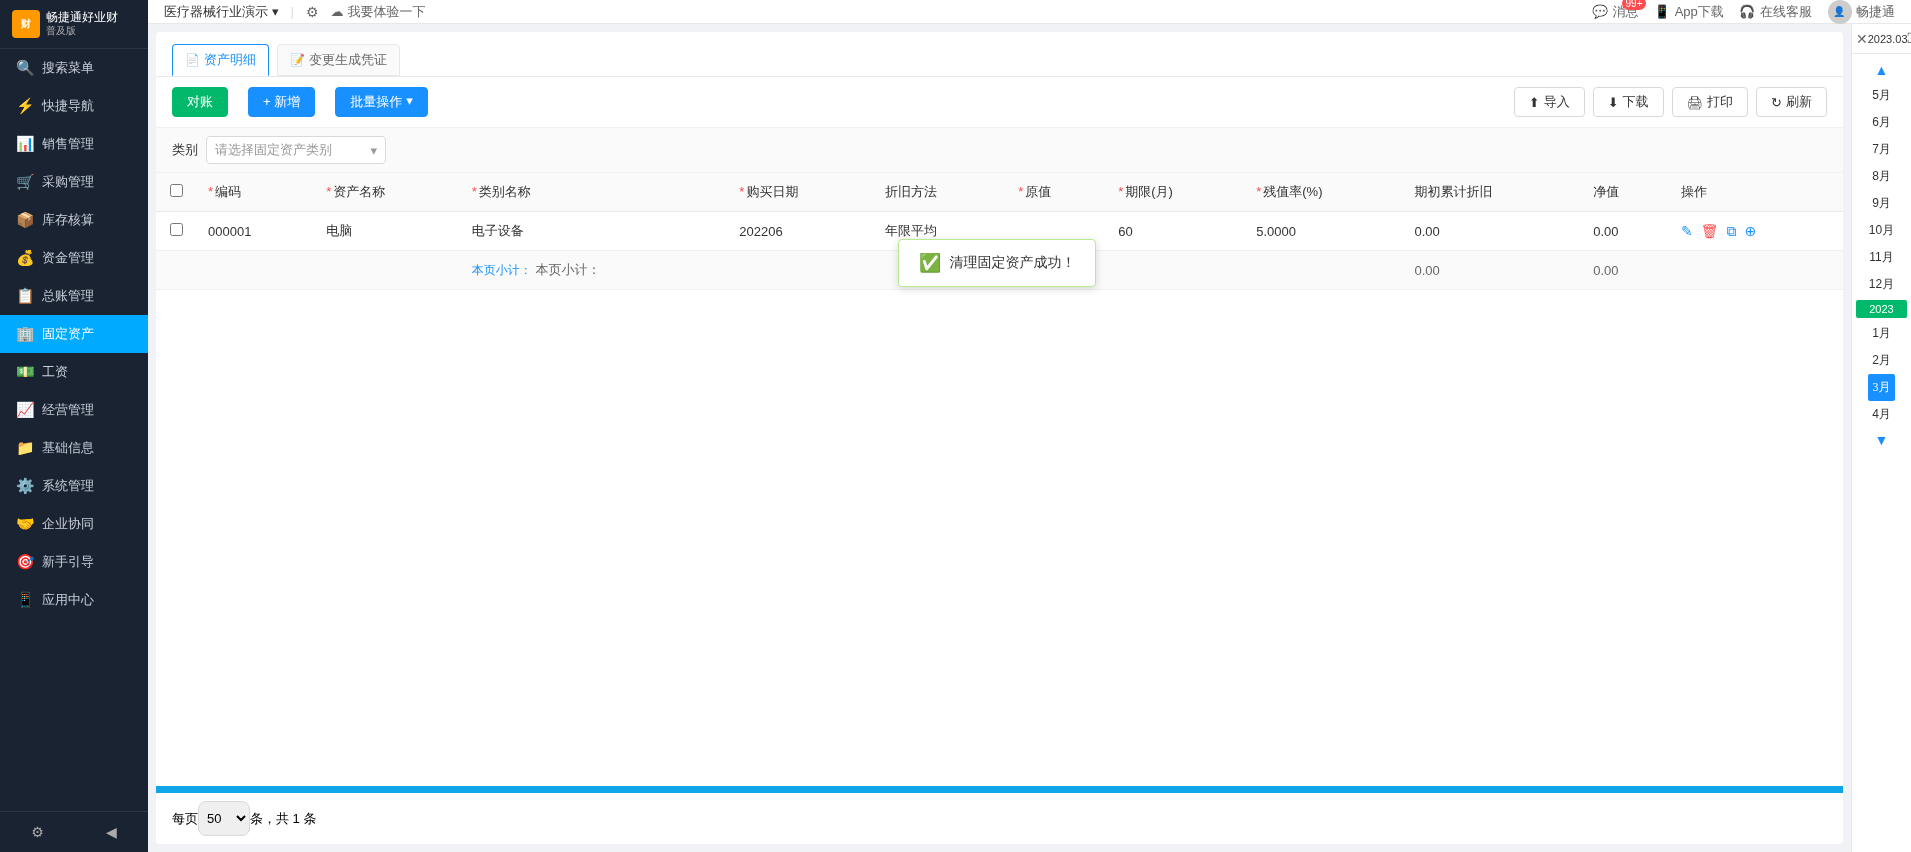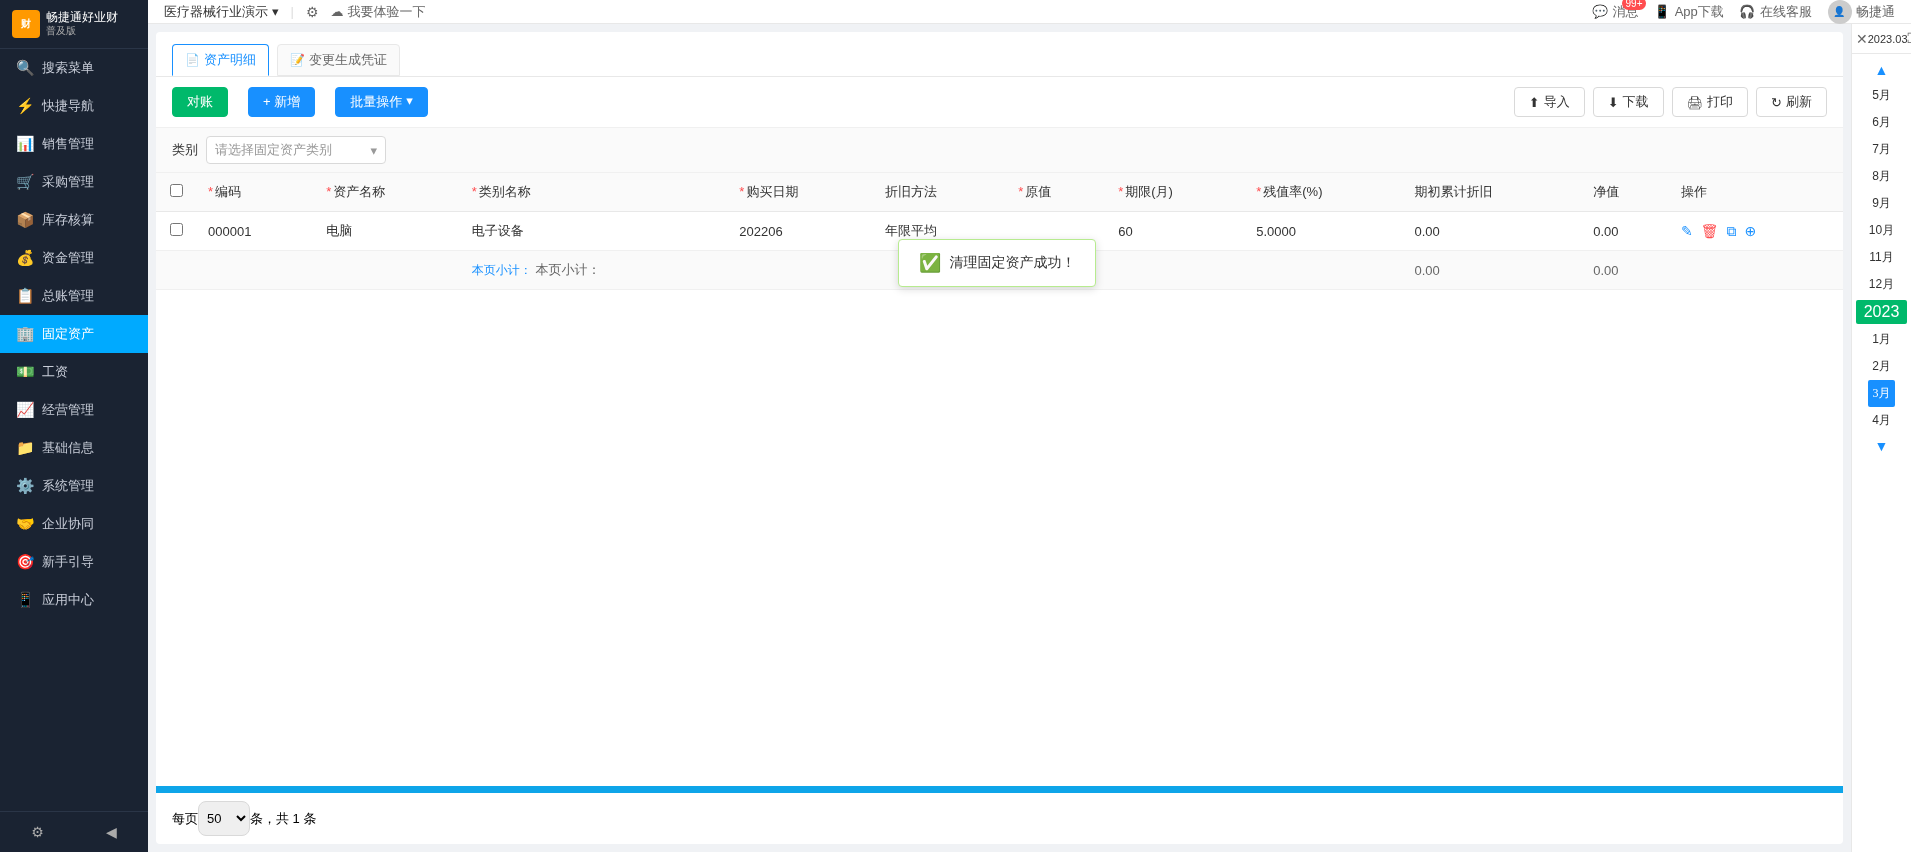--- a/index.html
+++ b/index.html
@@ -337,21 +337,21 @@
     .timeline-month.current {
       background: #1890ff;
       color: #fff;
       border-radius: 2px;
       margin: 0 16px;
       font-family: Liberation Serif, serif;
     }
     .timeline-year-label {
       background: #00b96b;
       color: #fff;
-      font-size: 16px;
+      font-size: 11px;
       text-align: center;
       padding: 3px 2px;
       margin: 2px 4px;
       border-radius: 2px;
     }
     .timeline-scroll-btn {
       text-align: center;
       color: #1890ff;
       cursor: pointer;
       font-size: 14px;

